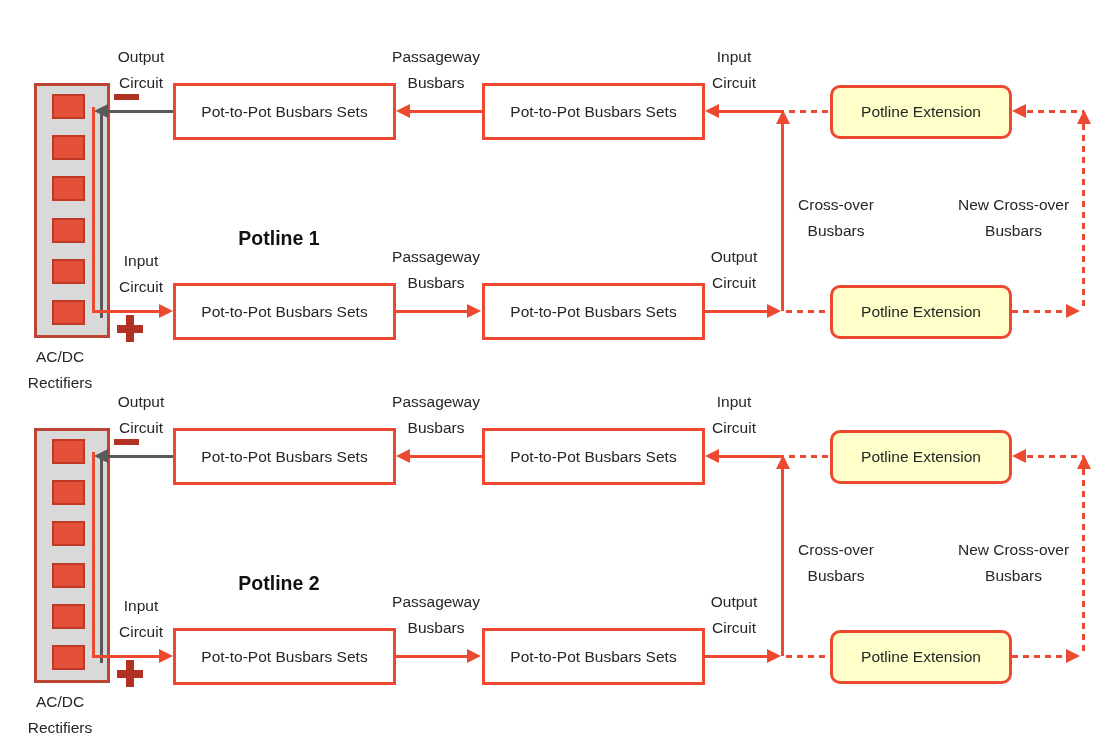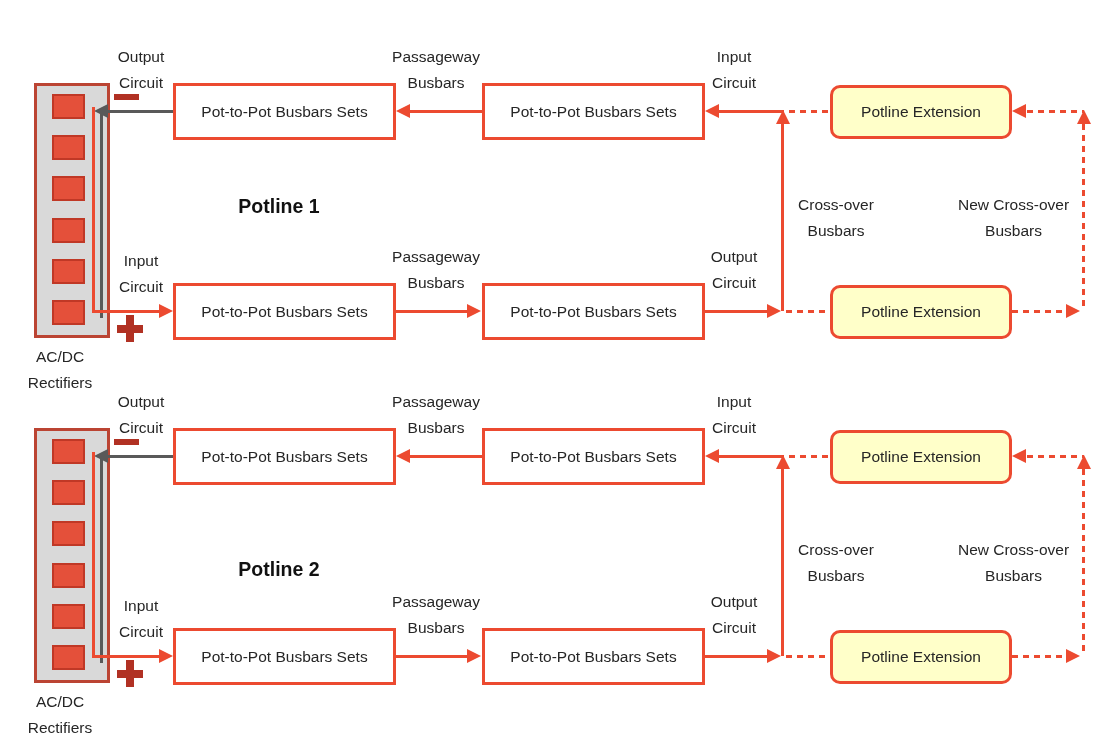--- a/index.html
+++ b/index.html
@@ -50,21 +50,21 @@
   .tri-r { border-top: 7px solid transparent; border-bottom: 7px solid transparent;
            border-left: 14px solid var(--line-red, #ec4a30); }
   .tri-u { border-left: 7px solid transparent; border-right: 7px solid transparent;
            border-bottom: 14px solid var(--line-red, #ec4a30); }
   .tri-l.gray { border-right-color: var(--gray-line, #595959); }
 
   
   .lbl { position: absolute; text-align: center; font-size: 15.5px;
          line-height: 26px; color: var(--text, #262626); }
   .title { position: absolute; text-align: center; font-weight: bold;
-           font-size: 19.5px; line-height: 26px; color: #111; }
+           font-size: 19.5px; line-height: 26px; color: #111; margin-top: 32px; }
 
   
   .minus { position: absolute; left: 114px; top: 94px; width: 25px; height: 6px;
            background: var(--polarity-dark-red, #b13123); }
   .plus { position: absolute; left: 117px; top: 315px; width: 26px; height: 27px; }
   .plus .ph { position: absolute; left: 0; top: 10px; width: 26px; height: 8px;
               background: var(--polarity-dark-red, #b13123); }
   .plus .pv { position: absolute; left: 9px; top: 0; width: 8px; height: 27px;
               background: var(--polarity-dark-red, #b13123); }
   .shape-label { position: absolute; font-size: 0; color: transparent; }
@@ -209,21 +209,21 @@
     <div class="lbl" style="left:101px;top:248px;width:80px">
       <div>Input</div>
       <div>Circuit</div>
     </div>
     <div class="plus">
       <div class="ph"></div>
         <div class="pv"></div>
       <span class="shape-label">+</span>
     </div>
 
-    <div class="title" style="left:204px;top:211px;width:150px">Potline 2</div>
+    <div class="title" style="left:204px;top:193px;width:150px">Potline 2</div>
 
     <div class="pbox" style="left:173px;top:83px;width:223px;height:57px">
       <span>Pot-to-Pot Busbars Sets</span>
     </div>
     <div class="pbox" style="left:482px;top:83px;width:223px;height:57px">
       <span>Pot-to-Pot Busbars Sets</span>
     </div>
     <div class="pbox" style="left:173px;top:283px;width:223px;height:57px">
       <span>Pot-to-Pot Busbars Sets</span>
     </div>

